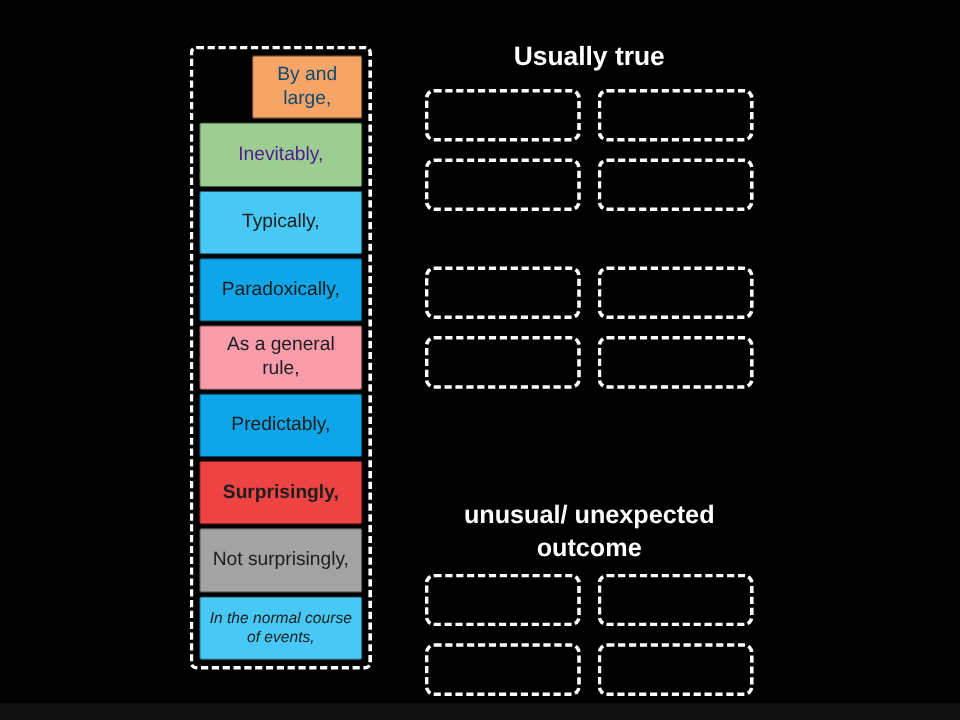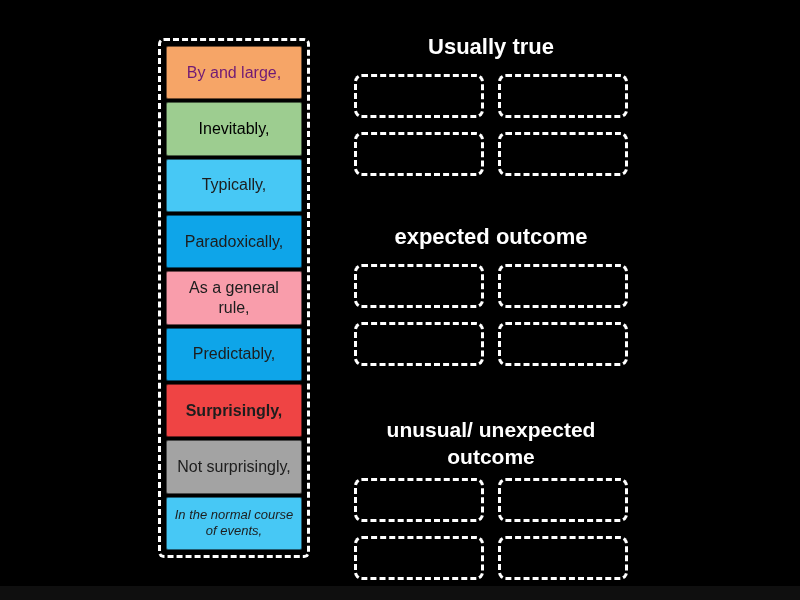--- a/index.html
+++ b/index.html
@@ -43,42 +43,41 @@
   .bottom-bar{
     position:absolute;left:0;bottom:0;width:800px;height:14px;
     background:#0f0f0f;
   }
 </style>
 </head>
 <body>
 
 <div class="stage">
   <div class="word-bank">
-      <div class="tile" style="background: rgb(246, 165, 103); color: #701a75;">By and large,</div>
-      <div class="tile" style="background: rgb(157, 205, 144); color: #000000;">Inevitably,</div>
+      <div class="tile" style="background: rgb(246, 165, 103); color: #0c4a6e; margin-left: 44px;">By and large,</div>
+      <div class="tile" style="background: rgb(157, 205, 144); color: #4c1d95;">Inevitably,</div>
       <div class="tile" style="background: rgb(71, 200, 245); color: rgb(29, 29, 29);">Typically,</div>
       <div class="tile" style="background: #0ea5e9; color: rgb(29, 29, 29);">Paradoxically,</div>
       <div class="tile" style="background: rgb(249, 157, 171); color: rgb(29, 29, 29);">As a general rule,</div>
       <div class="tile" style="background: #0ea5e9; color: rgb(29, 29, 29);">Predictably,</div>
       <div class="tile" style="background: #ef4444; color: rgb(29, 29, 29); font-weight: bold;">Surprisingly,</div>
       <div class="tile" style="background: #a3a3a3; color: rgb(29, 29, 29);">Not surprisingly,</div>
       <div class="tile small" style="background: rgb(71, 200, 245); color: rgb(29, 29, 29);">In the normal course of events,</div>
     </div>
   <div id="groups-area">
       <div class="group group-0">
         <div class="group-title">Usually true</div>
         <div class="slot-grid">
           <div class="slot"></div>
           <div class="slot"></div>
           <div class="slot"></div>
           <div class="slot"></div>
         </div>
       </div>
       <div class="group group-1">
-        <div class="group-title">expected outcome</div>
         <div class="slot-grid">
           <div class="slot"></div>
           <div class="slot"></div>
           <div class="slot"></div>
           <div class="slot"></div>
         </div>
       </div>
       <div class="group group-2">
         <div class="group-title">unusual/ unexpected outcome</div>
         <div class="slot-grid">

